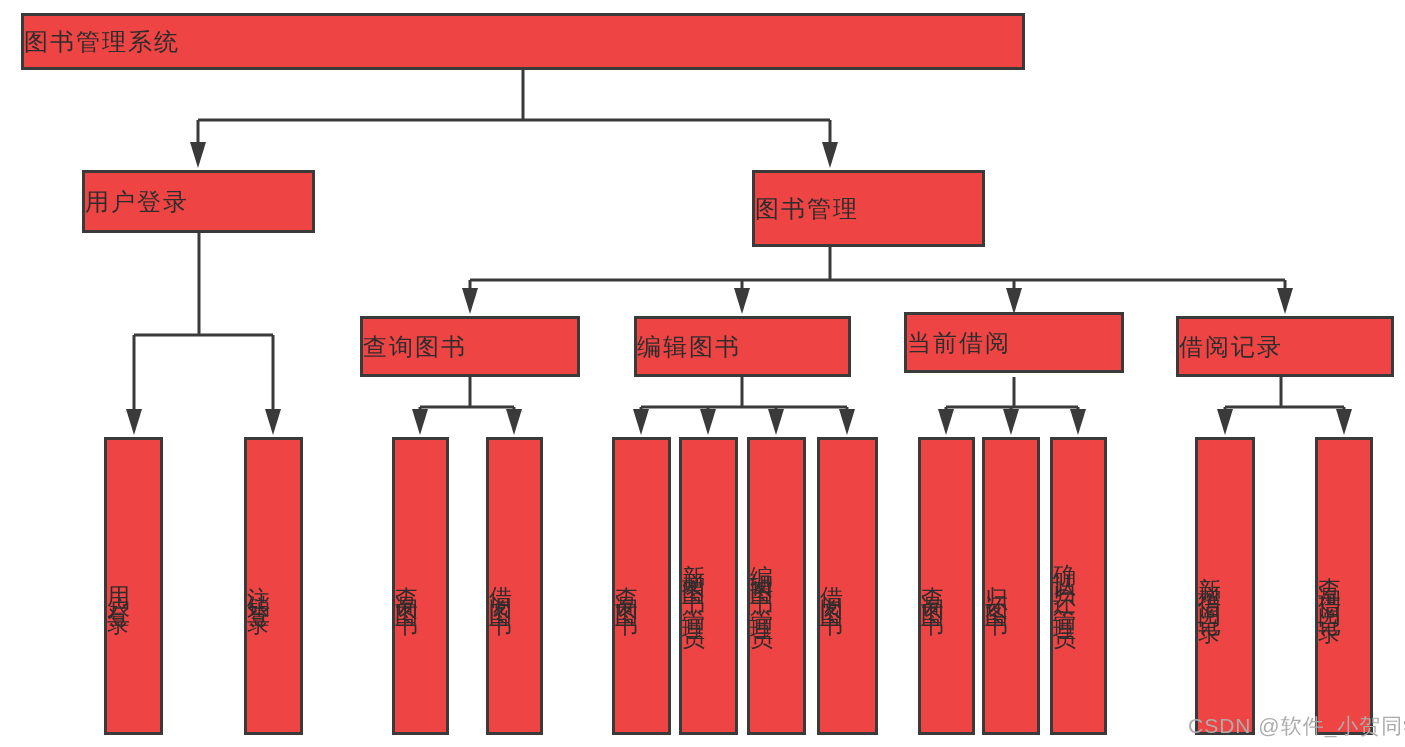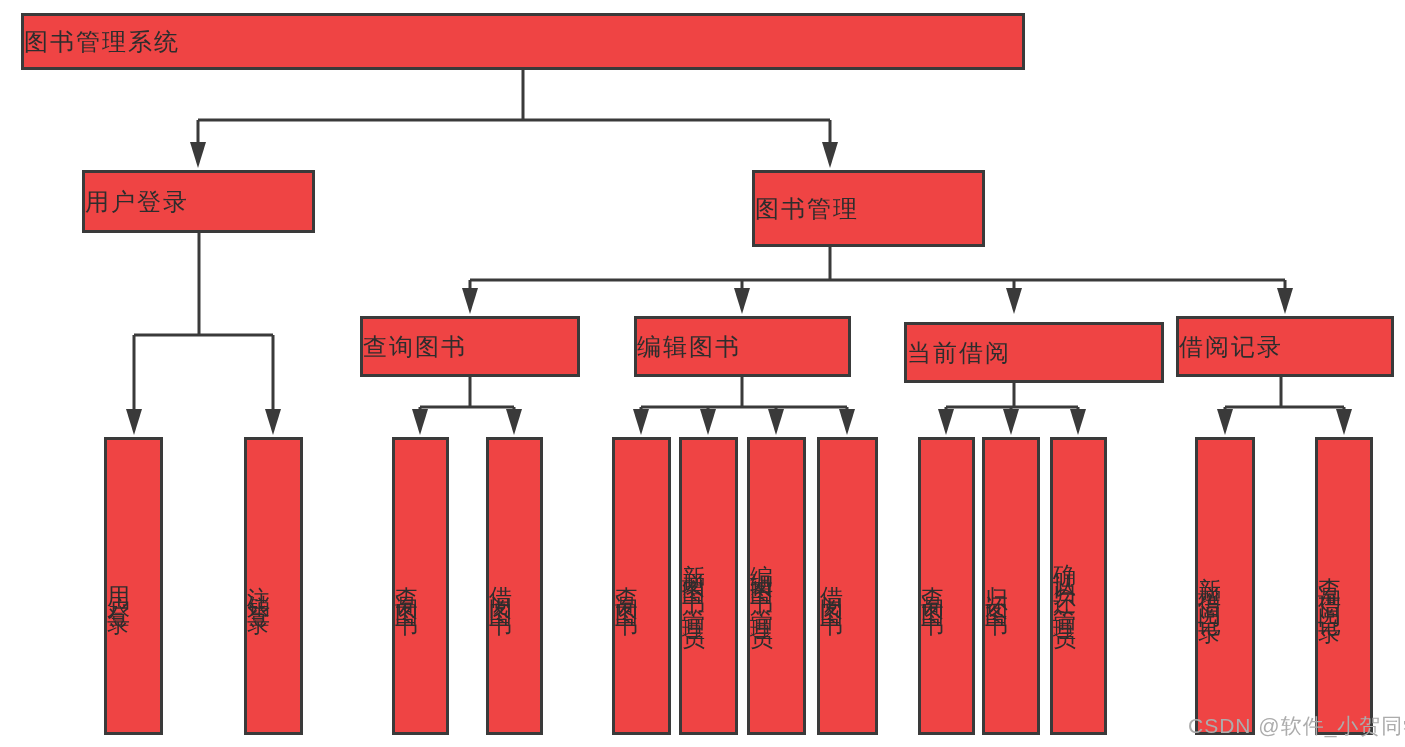--- a/index.html
+++ b/index.html
@@ -101,21 +101,21 @@
   <div class="box" style="left:752px;top:170px;width:233px;height:77px">
     <span class="hlabel">图书管理</span>
   </div>
 
   <div class="box" style="left:360px;top:316px;width:220px;height:61px">
     <span class="hlabel">查询图书</span>
   </div>
   <div class="box" style="left:634px;top:316px;width:217px;height:61px">
     <span class="hlabel">编辑图书</span>
   </div>
-  <div class="box" style="left:904px;top:322px;width:260px;height:61px">
+  <div class="box" style="left:904px;top:312px;width:220px;height:61px">
     <span class="hlabel">当前借阅</span>
   </div>
   <div class="box" style="left:1176px;top:316px;width:218px;height:61px">
     <span class="hlabel">借阅记录</span>
   </div>
 
   <div class="box leaf" style="left:104px;width:59px">
     <span class="vlabel">用户登录</span>
   </div>
   <div class="box leaf" style="left:244px;width:59px">

